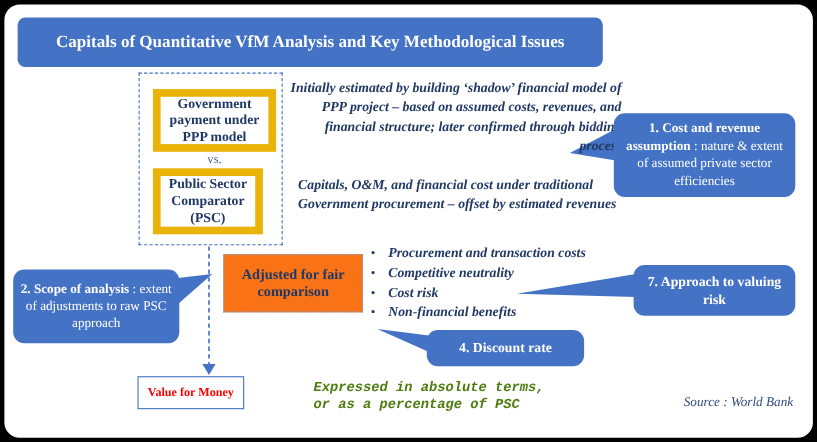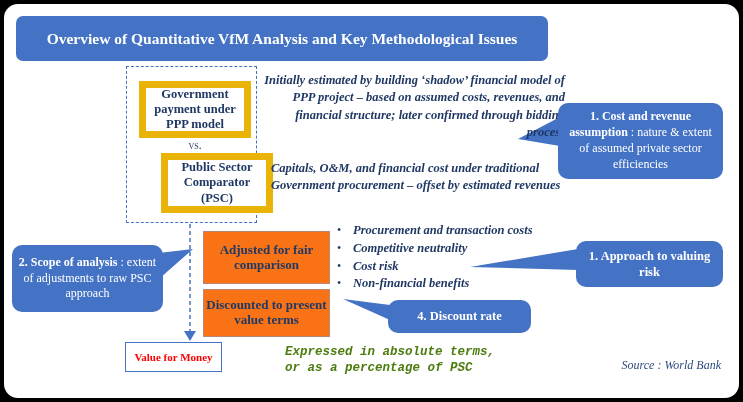--- a/index.html
+++ b/index.html
@@ -21,21 +21,21 @@
   .dashed-container {
     left:126px; top:66px; width:131px; height:157px;
     border:1.5px dashed #4472c4; box-sizing:border-box; background:transparent;
   }
   .inner-box {
     border:7px solid #eab308; background:#fff; box-sizing:border-box;
     display:flex; align-items:center; justify-content:center; text-align:center;
     color:#1f3864; font-weight:bold; font-size:12.5px; line-height:1.22; padding:2px;
   }
   .box-ppp { left:139px; top:81px; width:112px; height:57px; }
-  .box-psc { left:139px; top:153px; width:112px; height:60px;margin-left:22px; }
+  .box-psc { left:139px; top:153px; width:100px; height:60px; }
   .vs-label {
     left:139px; top:139px; width:112px; text-align:center; color:#1f3864;
     font-size:11.5px; font-variant:small-caps; line-height:13px;
   }
   .desc {
     color:#1f3864; font-weight:bold; font-style:italic; font-size:12.5px;
     line-height:1.38;
   }
   .desc-ppp { left:263px; top:72px; width:302px;text-align:right; }
   .desc-psc { left:271px; top:160px; width:298px; }
@@ -87,21 +87,21 @@
 
     <line x1="190" y1="224" x2="190" y2="332" stroke="#4472c4" stroke-width="1.5" stroke-dasharray="4 3"></line>
     <polygon points="184,331 196,331 190,341" fill="#4472c4"></polygon>
 
     <polygon points="560,117 518,139 560,146" fill="#4472c4"></polygon>
     <polygon points="150,254 193,249 160,278" fill="#4472c4"></polygon>
     <polygon points="578,249 470,267 578,270" fill="#4472c4"></polygon>
     <polygon points="390,305 343,299 390,320" fill="#4472c4"></polygon>
   </svg>
 
-  <div class="abs title-bar">Overview of Quantitative VfM Analysis and Key Methodological Issues</div>
+  <div class="abs title-bar">Capitals of Quantitative VfM Analysis and Key Methodological Issues</div>
 
   <div class="abs dashed-container"></div>
   <div class="abs inner-box box-ppp">Government payment under PPP model</div>
   <div class="abs vs-label">vs.</div>
   <div class="abs inner-box box-psc">Public Sector Comparator (PSC)</div>
 
   <div class="abs desc desc-ppp">Initially estimated by building ‘shadow’ financial model of PPP project – based on assumed costs, revenues, and financial structure; later confirmed through bidding process</div>
   <div class="abs desc desc-psc">Capitals, O&amp;M, and financial cost under traditional Government procurement – offset by estimated revenues</div>
 
   <div class="abs callout callout-1">
@@ -109,26 +109,25 @@
       <b>1. Cost and revenue assumption</b><span> : nature &amp; extent of assumed private sector efficiencies</span>
     </div>
   </div>
 
   <div class="abs callout callout-2">
     <div>
       <b>2. Scope of analysis</b><span> : extent of adjustments to raw PSC approach</span>
     </div>
   </div>
 
-  <div class="abs callout callout-3">1. Approach to valuing risk</div>
+  <div class="abs callout callout-3">7. Approach to valuing risk</div>
 
   <div class="abs callout callout-4">4. Discount rate</div>
 
   <div class="abs dotted-box box-adjusted">Adjusted for fair comparison</div>
-  <div class="abs dotted-box box-discounted">Discounted to present value terms</div>
 
   <div class="abs bullets">
     <div class="bullet-row">
       <span class="bullet-dot">•</span>
       <span class="bullet-text">Procurement and transaction costs</span>
     </div>
     <div class="bullet-row">
       <span class="bullet-dot">•</span>
       <span class="bullet-text">Competitive neutrality</span>
     </div>

